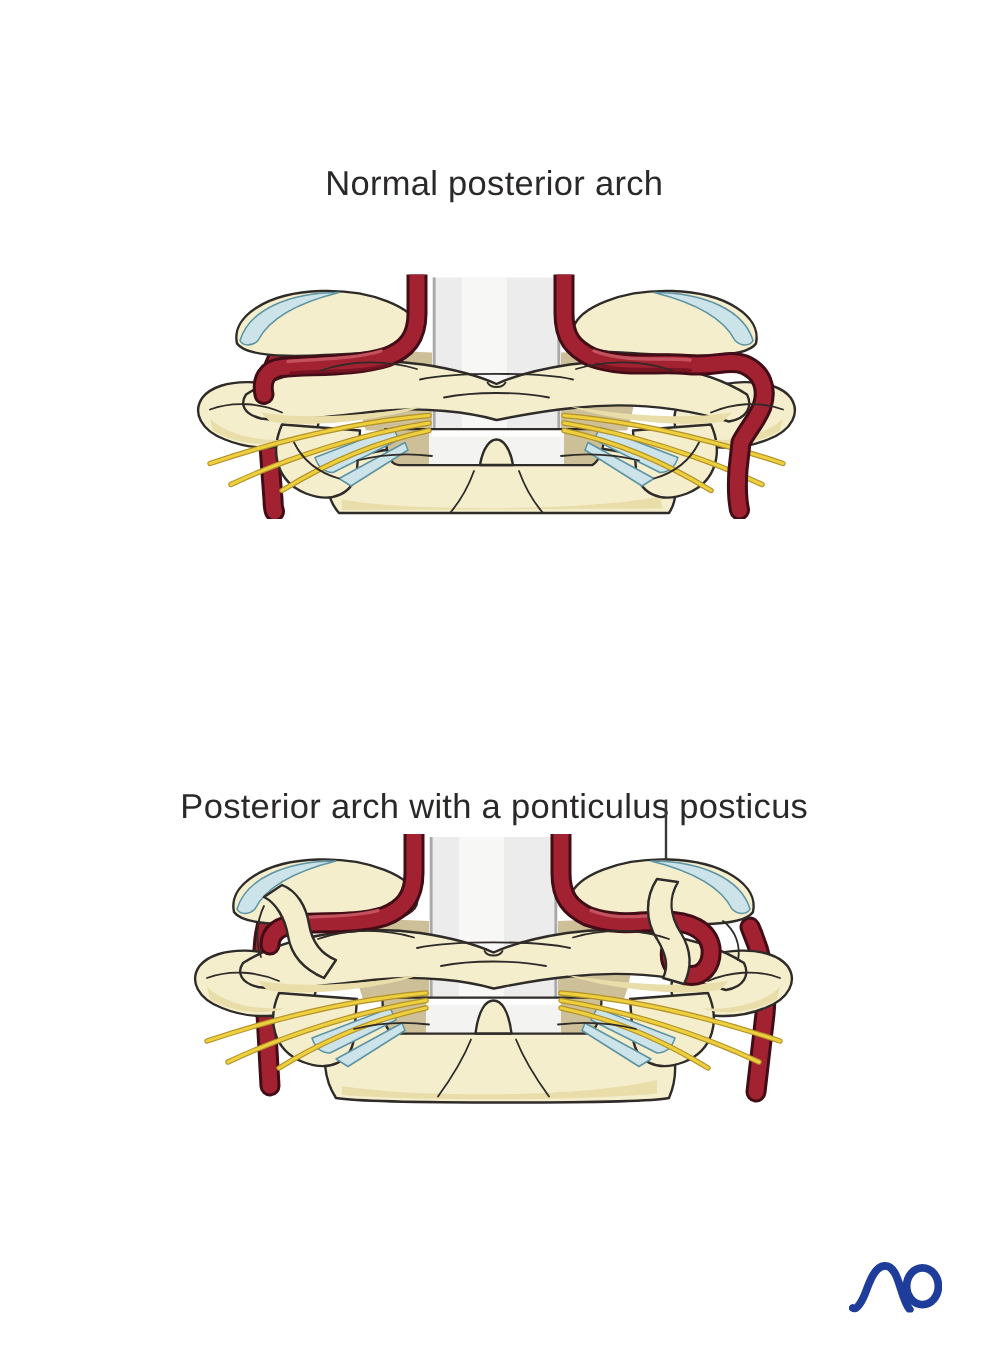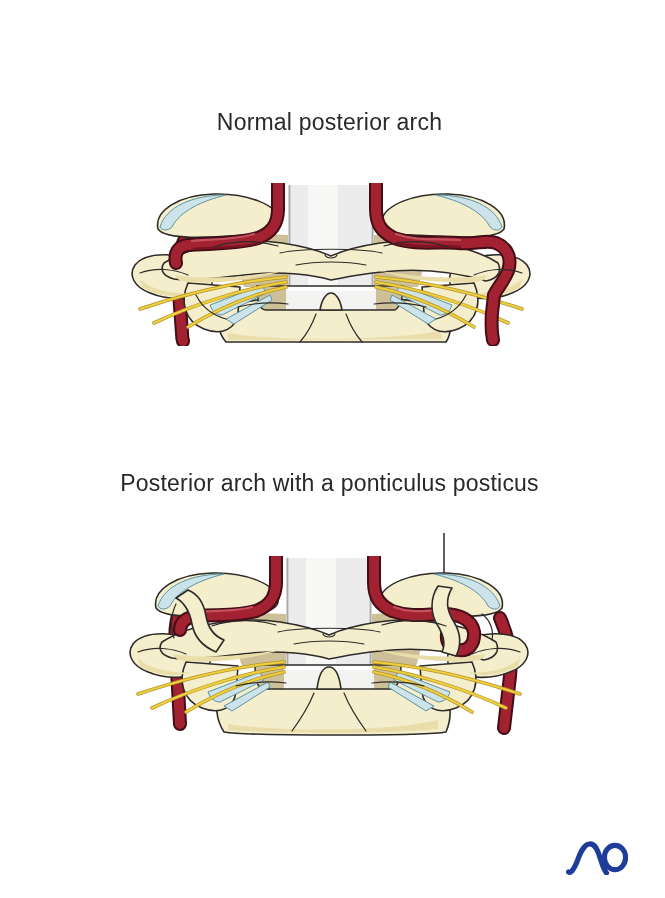--- a/index.html
+++ b/index.html
@@ -7,21 +7,21 @@
     width:665px;height:898px;position:relative;overflow:hidden;
     background:var(--background,#fff);
     font-family:"Liberation Sans", sans-serif;
   }
   .fig-title{
     position:absolute;left:0;width:659px;text-align:center;
     font-size:23px;line-height:30px;color:var(--text,#2b2828);
     letter-spacing:.2px;
   }
   #title-top{top:107px;}
-  #title-bottom{top:468px;}
+  #title-bottom{top:522px;}
   .illu{position:absolute;}
   #illu-top{left:130px;top:183px;width:402px;height:163px;}
   #illu-bottom{left:128px;top:556px;width:402px;height:184px;}
   #leader{position:absolute;left:432px;top:530px;width:24px;height:86px;}
   #ao-logo{position:absolute;left:566px;top:839px;width:62px;height:36px;}
   svg{display:block;}
   .bone{fill:var(--bone);stroke:var(--outline);stroke-width:1.6;stroke-linejoin:round;}
   .shade{fill:var(--boneShade);stroke:none;}
   .detail{fill:none;stroke:var(--outline);stroke-width:1.2;stroke-linecap:round;}
   .cart{fill:var(--cartilage);stroke:var(--cartilageEdge);stroke-width:1;stroke-linejoin:round;}

